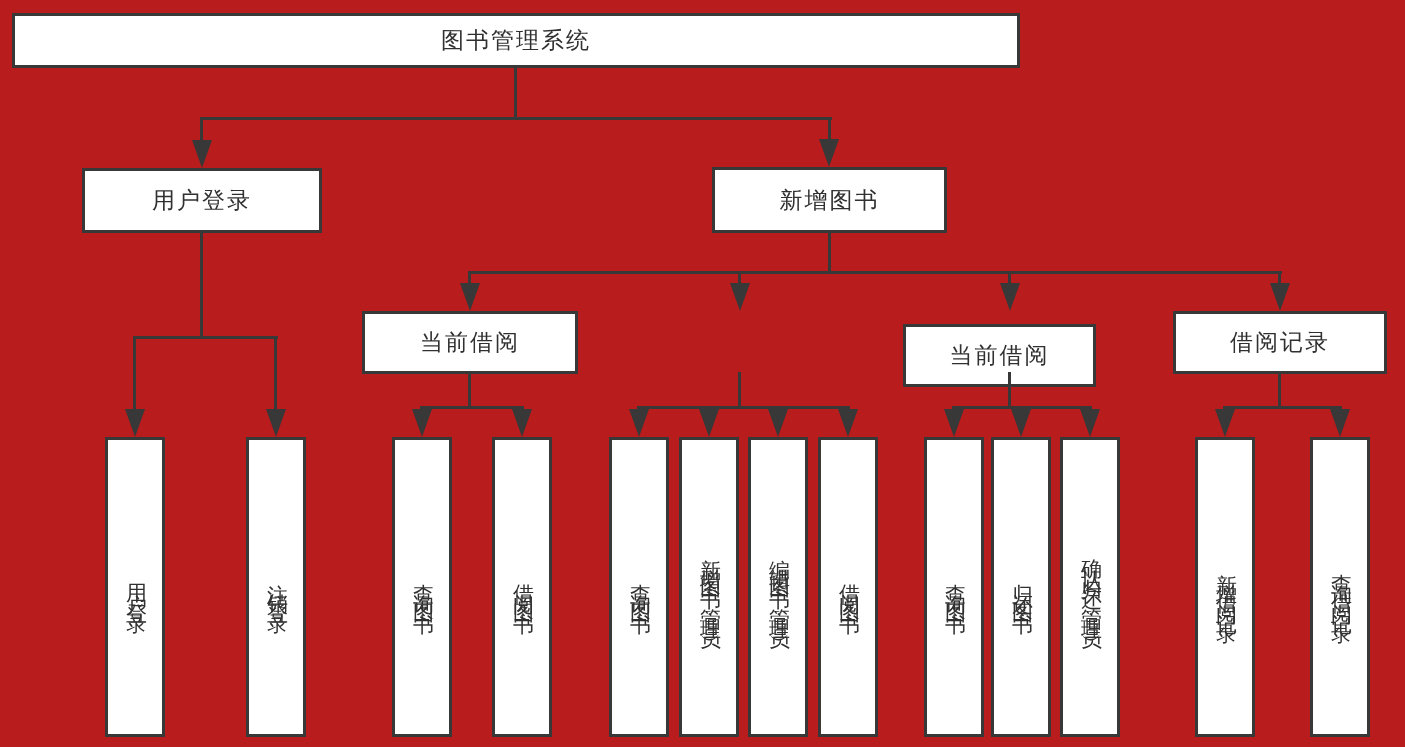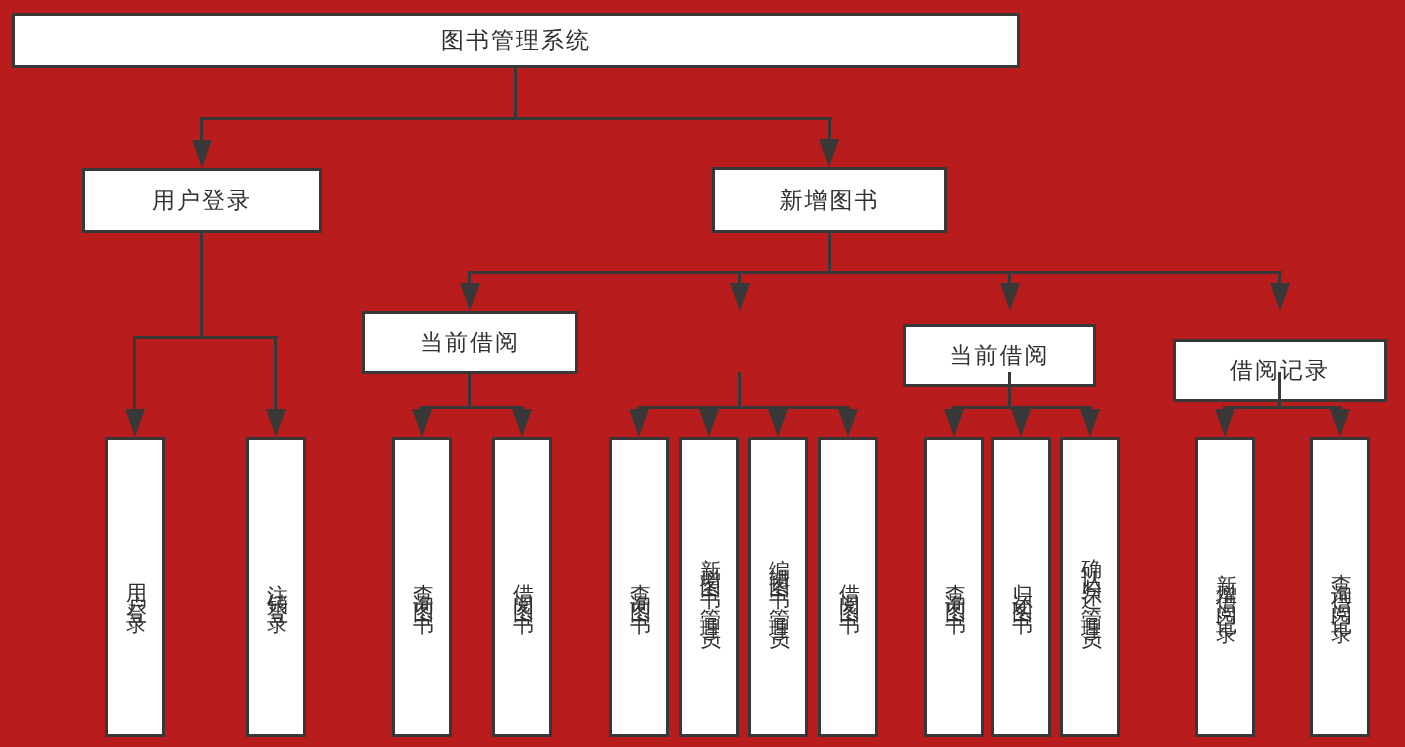--- a/index.html
+++ b/index.html
@@ -38,21 +38,21 @@
 
 <div class="canvas">
 
   <div class="node" style="left:12px;top:13px;width:1008px;height:55px;">图书管理系统</div>
 
   <div class="node" style="left:82px;top:168px;width:240px;height:65px;">用户登录</div>
   <div class="node" style="left:712px;top:167px;width:235px;height:66px;">新增图书</div>
 
   <div class="node" style="left:362px;top:311px;width:216px;height:63px;">当前借阅</div>
   <div class="node" style="left:903px;top:311px;width:193px;height:63px;margin-top:13px;">当前借阅</div>
-  <div class="node" style="left:1173px;top:311px;width:214px;height:63px;margin-top:28px;">借阅记录</div>
+  <div class="node" style="left:1173px;top:311px;width:214px;height:63px;">借阅记录</div>
 
   <div class="leaf" style="left:105px;">
     <span class="vtext">用户登录</span>
     </div>
   <div class="leaf" style="left:246px;">
     <span class="vtext">注销登录</span>
     </div>
 
   <div class="leaf" style="left:392px;">
     <span class="vtext">查询图书</span>

